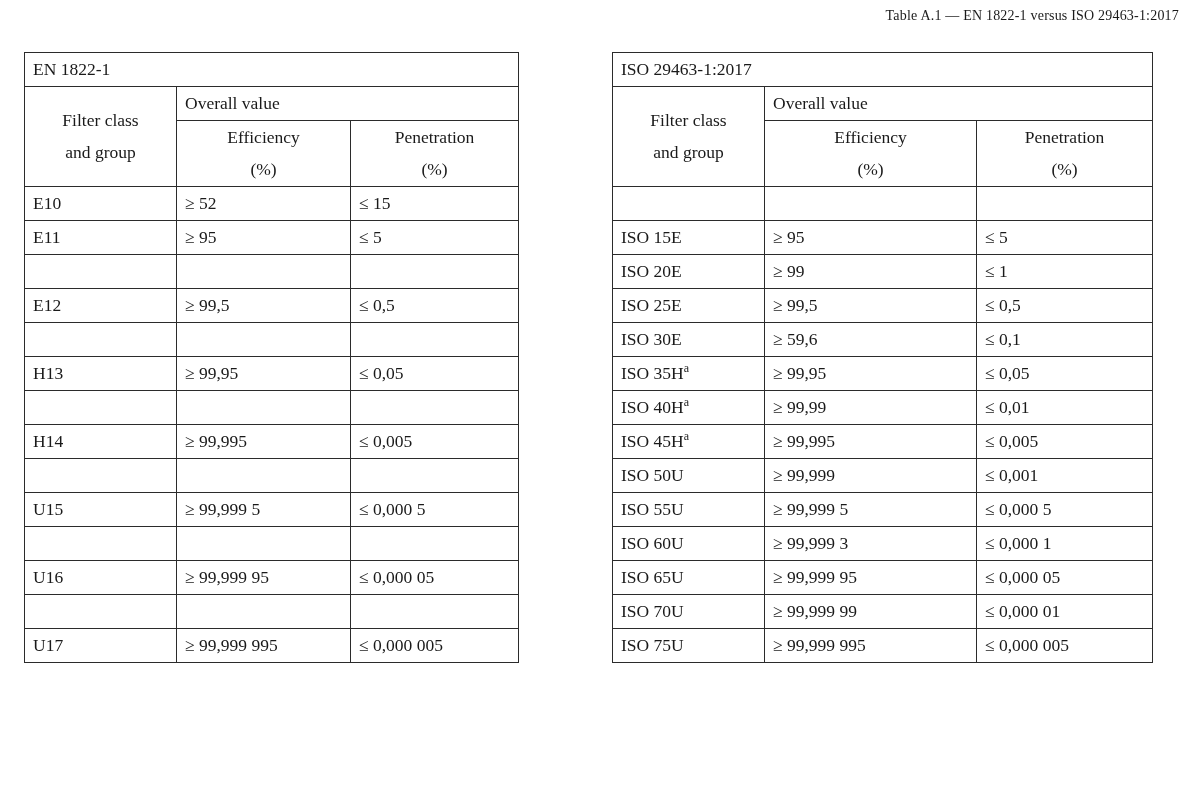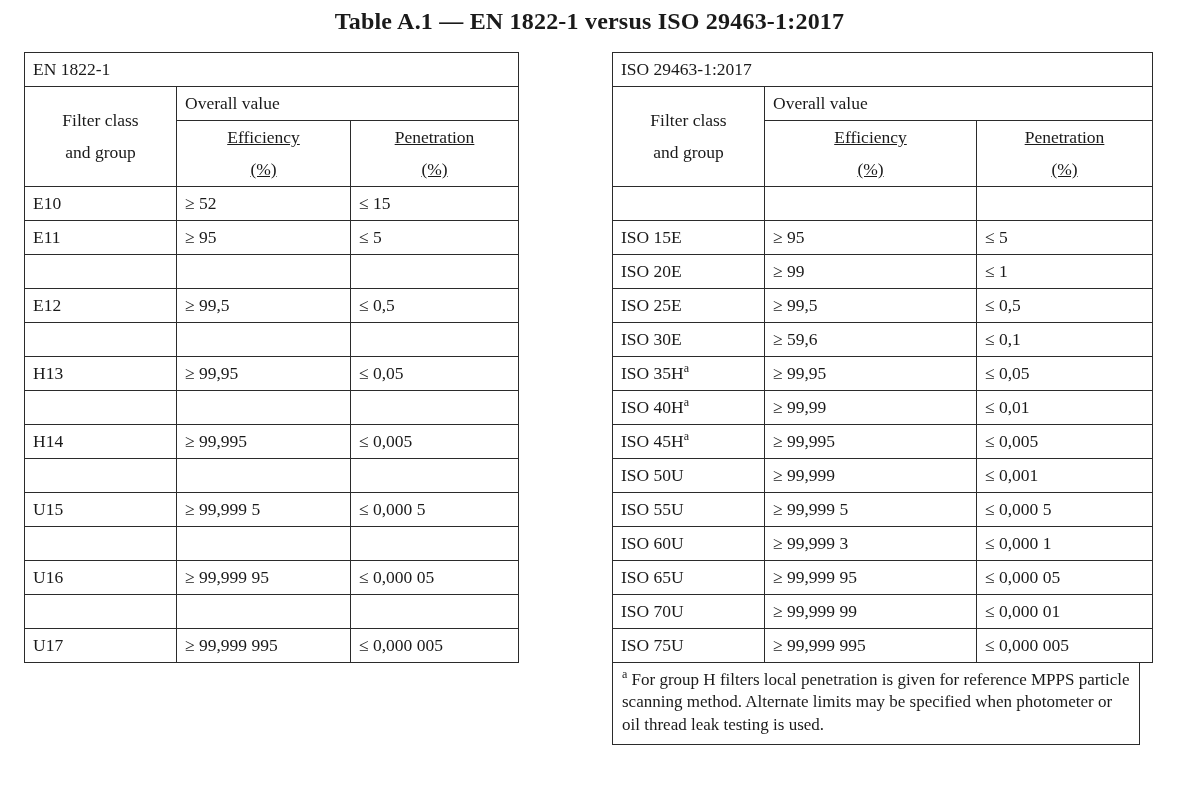--- a/index.html
+++ b/index.html
@@ -18,23 +18,23 @@
   .page {
     position: relative;
     width: 1179px;
     height: 812px;
   }
   .doc-title {
     position: absolute;
     top: 8px;
     left: 0;
     width: 1179px;
-    text-align: center;
-    font-size: 24px;
-    font-weight: bold;
+    text-align: right;
+    font-size: 14px;
+    font-weight: normal;
     letter-spacing: 0.2px;
   }
   .tables-wrap {
     position: absolute;
     top: 52px;
     left: 0;
     width: 1179px;
     display: flex;
     align-items: flex-start;
   }
@@ -71,21 +71,20 @@
   }
   .hdr-mid {
     text-align: center;
     height: 38px;
   }
   .hdr-tall {
     height: 72px;
     text-align: center;
     vertical-align: top;
     padding-top: 8px;
-    text-decoration: underline;
   }
   .hdr-left-tall {
     height: 110px;
     vertical-align: top;
     padding-top: 12px;
     text-align: center;
   }
   .two-line {
     display: block;
     line-height: 1.85;
@@ -333,19 +332,16 @@
               <td><span class="cellval">≥ 99,999 99</span></td>
               <td><span class="cellval">≤ 0,000 01</span></td>
             </tr>
             <tr>
               <td><span class="cellval">ISO 75U</span></td>
               <td><span class="cellval">≥ 99,999 995</span></td>
               <td><span class="cellval">≤ 0,000 005</span></td>
             </tr>
           </tbody>
       </table>
-      <div class="footnote">
-        <sup>a</sup><span> For group H filters local penetration is given for reference MPPS particle scanning method. Alternate limits may be specified when photometer or oil thread leak testing is used.</span>
-      </div>
     </div>
 
   </div>
 </div>
 
 </body></html>

